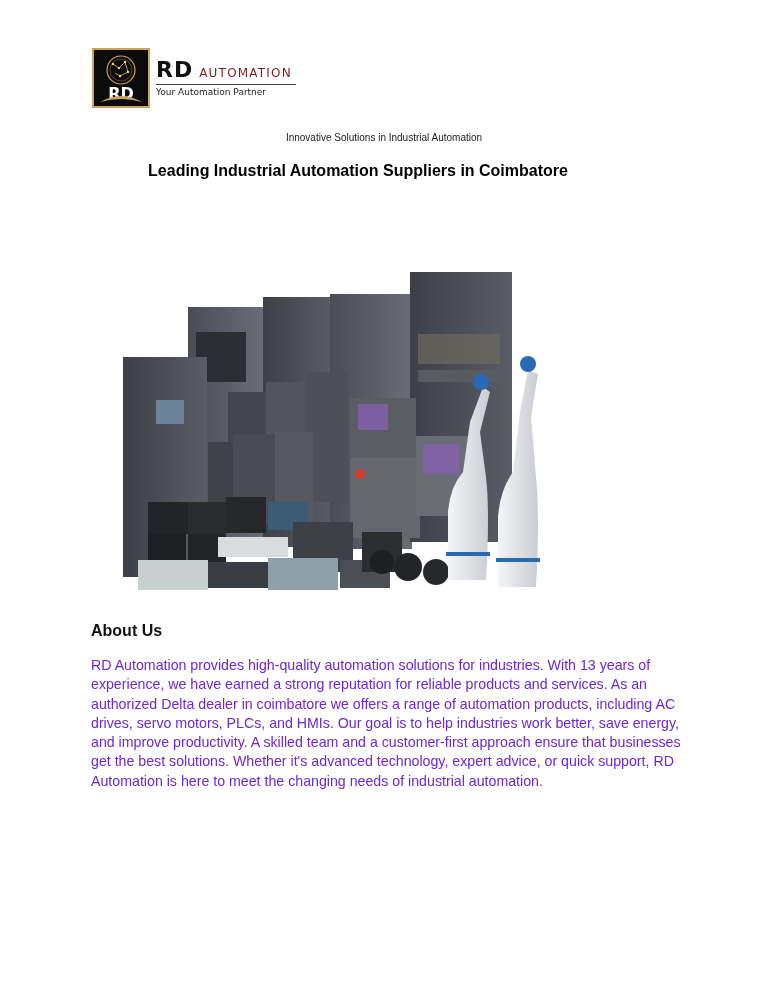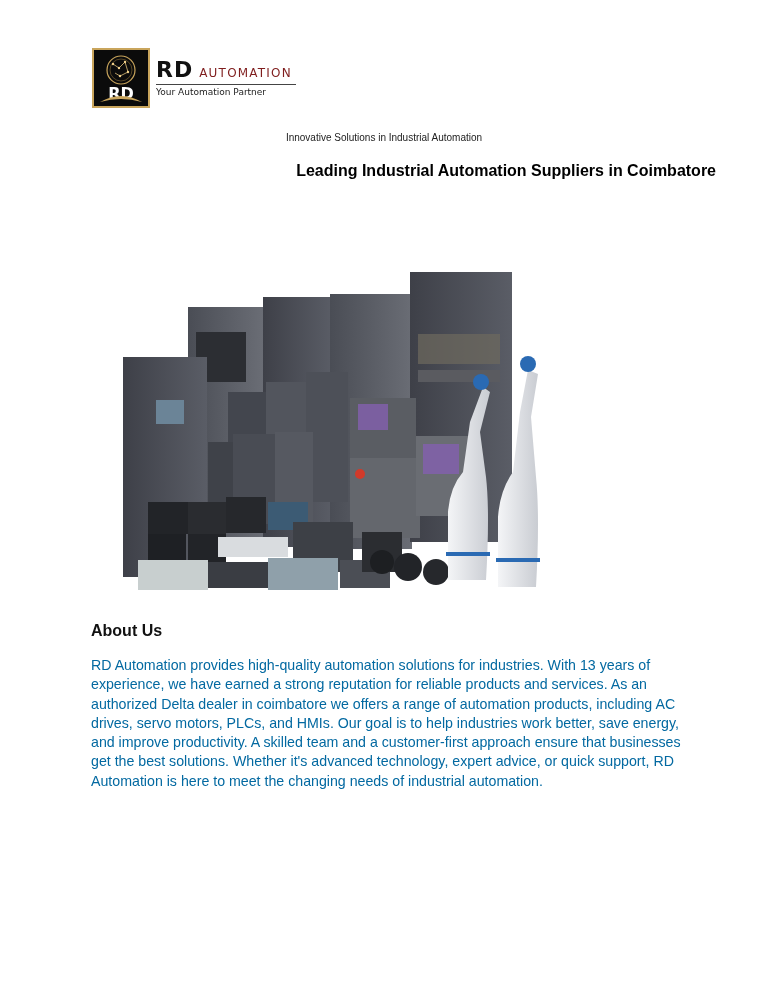--- a/index.html
+++ b/index.html
@@ -9,26 +9,26 @@
   .logo-mark { width: 58px; height: 60px; background: #0b0b0b; border: 2px solid #c9a55c; box-sizing: border-box; position: relative; overflow: hidden; }
   .logo-mark svg { position: absolute; left: 0; top: 0; }
   .logo-text { margin-left: 6px; display: flex; flex-direction: column; }
   .logo-brand { display: flex; align-items: baseline; }
   .logo-rd { font-family: "DejaVu Sans", sans-serif; font-size: 22px; font-weight: bold; letter-spacing: 1px; color: #111; line-height: 22px; }
   .logo-auto { font-family: "DejaVu Sans", sans-serif; font-size: 12px; letter-spacing: 1.2px; color: #7f1d1d; margin-left: 6px; }
   .logo-rule { height: 1px; background: #444; margin: 3px 0 2px 0; width: 140px; }
   .logo-tag { font-family: "DejaVu Sans", sans-serif; font-size: 9px; color: #222; margin-left: 0; }
 
   .tagline { position: absolute; top: 132px; left: 0; width: 768px; text-align: center; font-size: 10px; color: #222; }
-  .title { position: absolute; top: 162px; left: 0; width: 716px; text-align: right; font-size: 16px; font-weight: bold; color: #000; }
+  .title { position: absolute; top: 162px; left: 0; width: 716px; text-align: center; font-size: 16px; font-weight: bold; color: #000; }
 
   .hero { position: absolute; left: 118px; top: 262px; width: 476px; height: 336px; }
 
   .about-h { position: absolute; left: 91px; top: 622px; font-size: 16px; font-weight: bold; margin: 0; }
-  .about-p { position: absolute; left: 91px; top: 656px; width: 600px; font-size: 14.2px; line-height: 19.3px; margin: 0; color: #0369a1; }
+  .about-p { position: absolute; left: 91px; top: 656px; width: 600px; font-size: 14.2px; line-height: 19.3px; margin: 0; color: #6d28d9; }
 </style>
 </head>
 <body>
 
 <div class="logo">
   <div class="logo-mark">
     <svg width="54" height="56" viewBox="0 0 54 56">
       <circle cx="27" cy="20" r="14" fill="none" stroke="#c9a55c" stroke-width="1.2"></circle>
       <circle cx="27" cy="20" r="11" fill="none" stroke="#8a6f38" stroke-width="0.6"></circle>
       <polyline points="19,14 25,18 31,12 34,22 26,26 21,23" fill="none" stroke="#e0c07a" stroke-width="0.8"></polyline>

